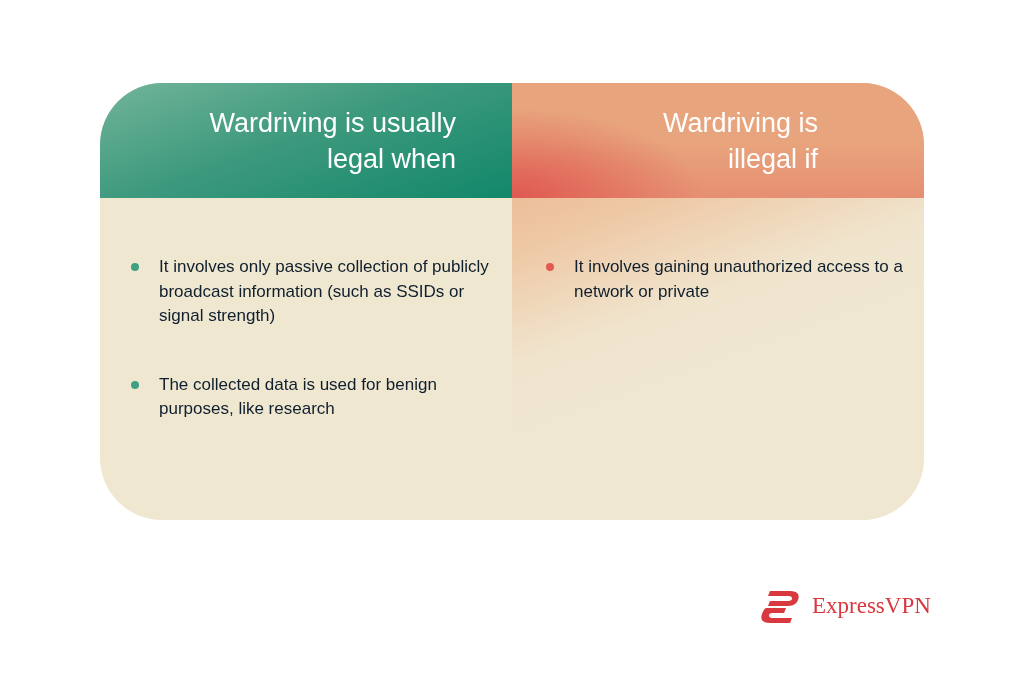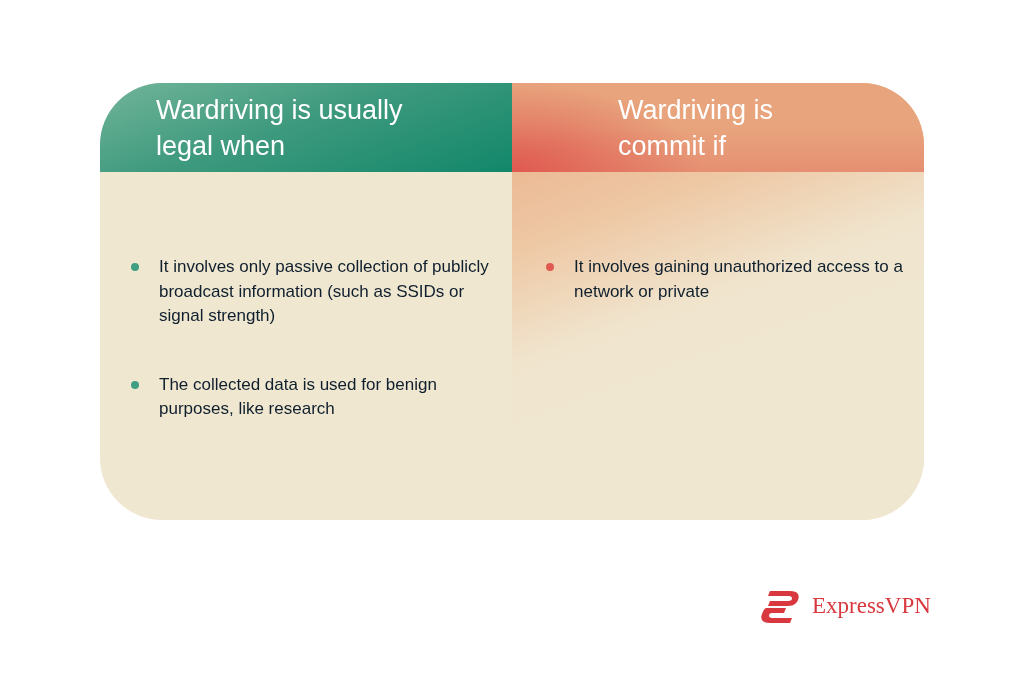--- a/index.html
+++ b/index.html
@@ -12,22 +12,22 @@
     position: absolute; left: 100px; top: 83px; width: 824px; height: 437px;
     border-radius: 62px; overflow: hidden; background: #f0e7d1;
   }
   .col { position: absolute; top: 0; bottom: 0; width: 412px; }
   .col-left { left: 0; }
   .col-right {
     left: 412px;
     background: linear-gradient(160deg, #e9ab85 0%, #eec7a3 28%, #f0e4cd 48%, #f0e7d1 60%);
   }
   .head {
-    height: 89px; display: flex; align-items: center; justify-content: center;
-    text-align: left; color: #ffffff; font-size: 27px; line-height: 36px;
+    height: 115px; display: flex; align-items: center; justify-content: center;
+    text-align: right; color: #ffffff; font-size: 27px; line-height: 36px;
   }
   .head-left {
     background: linear-gradient(160deg, #72b59a 0%, #3f9a7e 45%, #12876a 100%);
   }
   .head-right {
     background:
       radial-gradient(ellipse 190px 90px at 0% 100%, #df5950 0%, rgba(223,89,80,0.6) 40%, rgba(233,125,100,0) 100%),
       linear-gradient(180deg, #e8a47d 0%, #e8a47d 50%, #e68f72 100%);
   }
   .head span { display: block; max-width: 300px; }
@@ -66,21 +66,21 @@
         <span>It involves only passive collection of publicly broadcast information (such as SSIDs or signal strength)</span>
       </li>
       <li class="item">
         <span class="bullet bullet-green"></span>
         <span>The collected data is used for benign purposes, like research</span>
       </li>
     </ul>
   </div>
   <div class="col col-right">
     <div class="head head-right">
-      <span style="max-width:200px">Wardriving is commit if</span>
+      <span style="max-width:200px">Wardriving is illegal if</span>
     </div>
     <ul class="list list-right">
       <li class="item">
         <span class="bullet bullet-red"></span>
         <span>It involves gaining unauthorized access to a network or private</span>
       </li>
     </ul>
   </div>
 </div>
 

